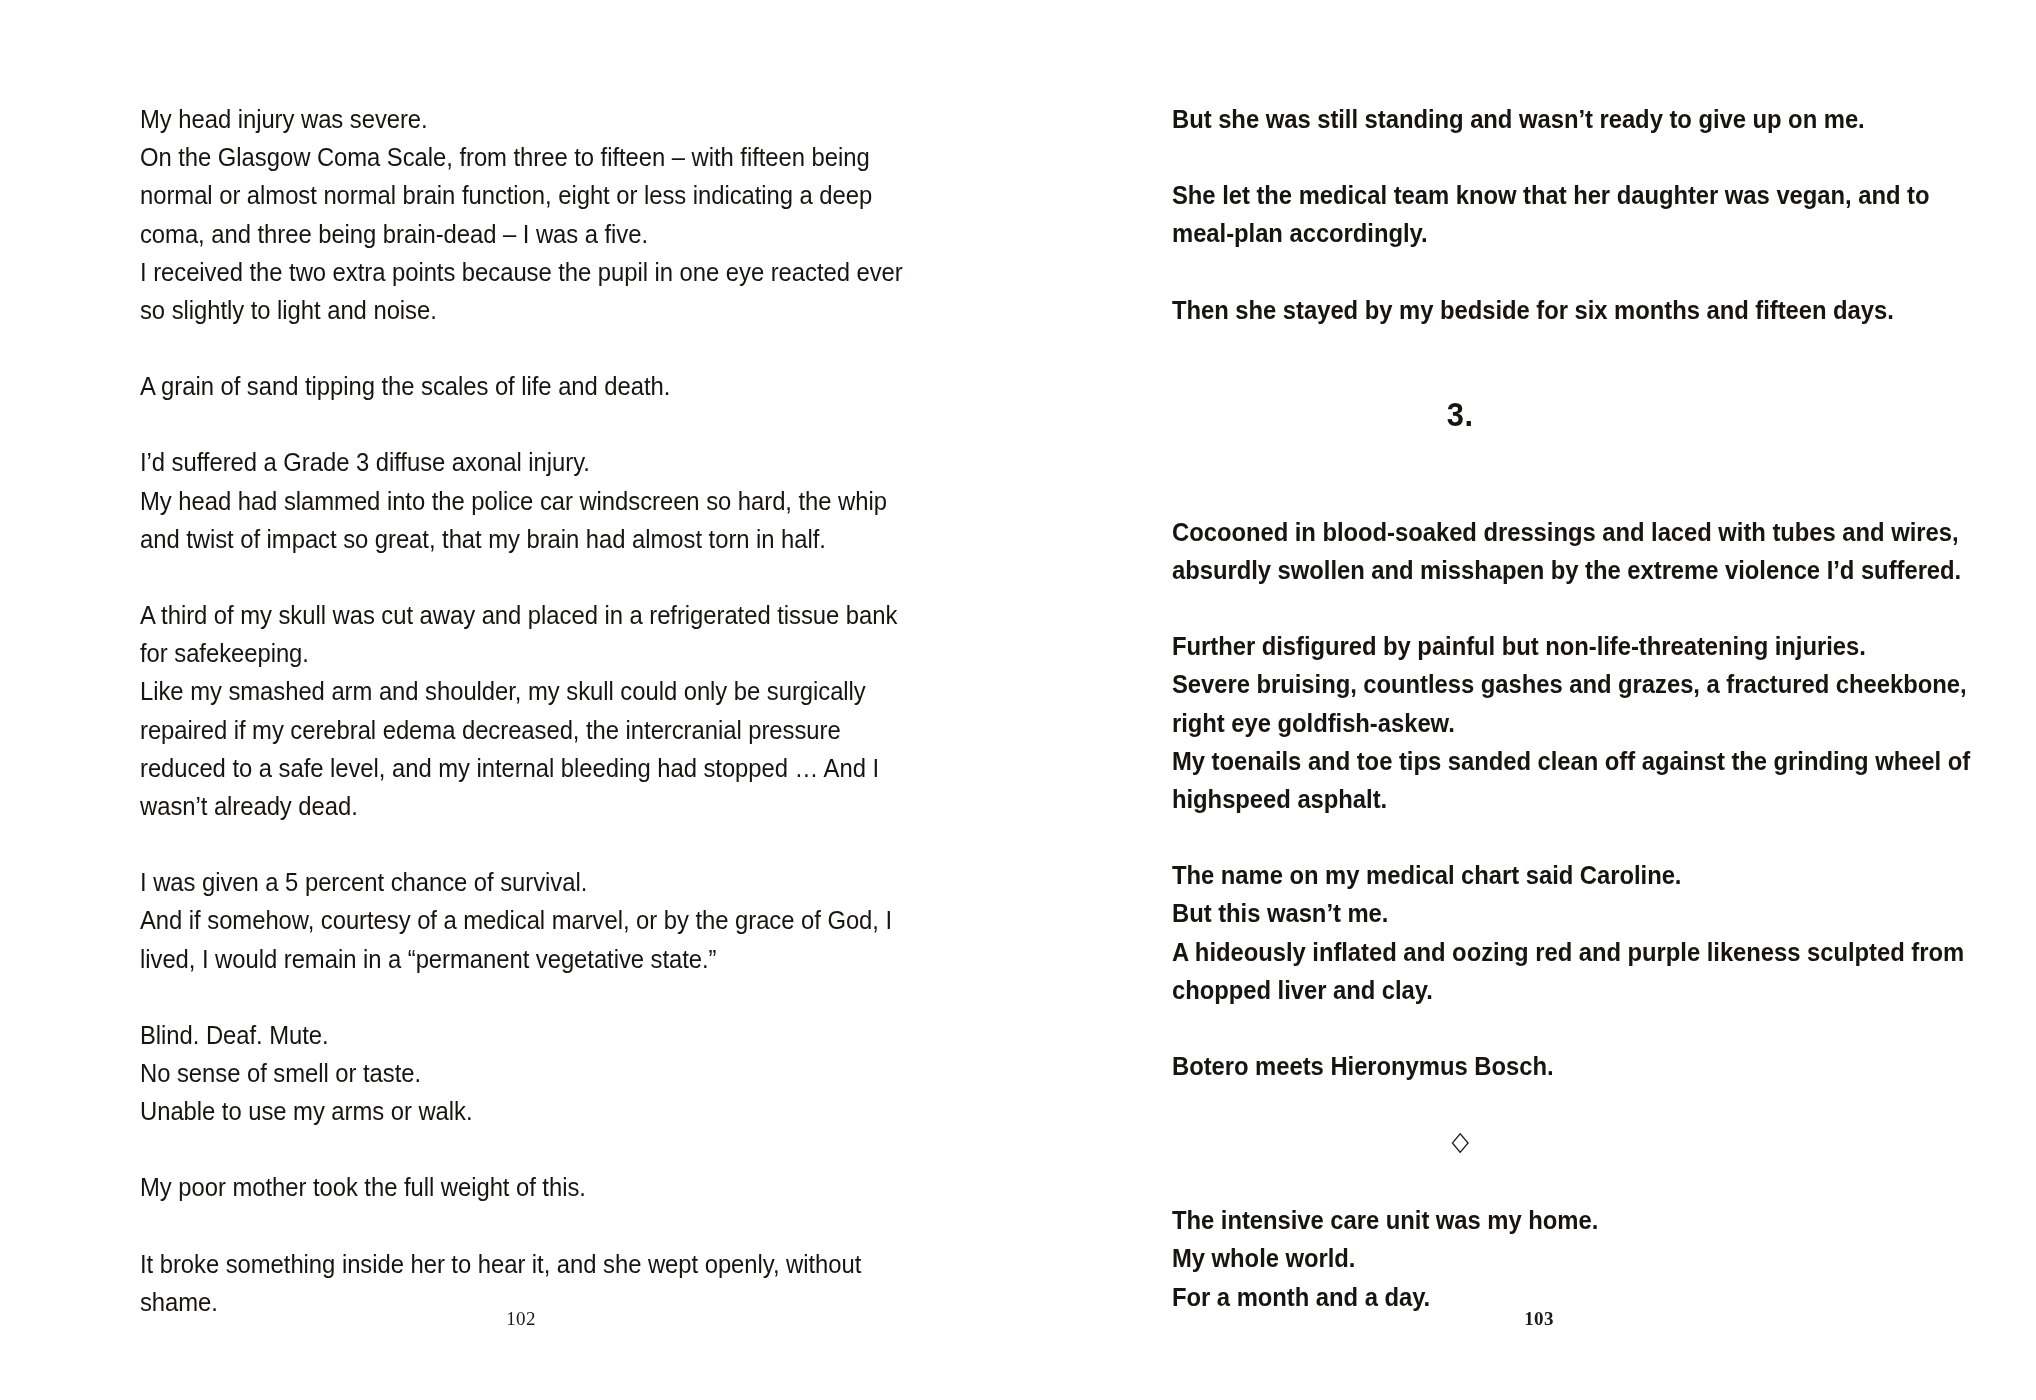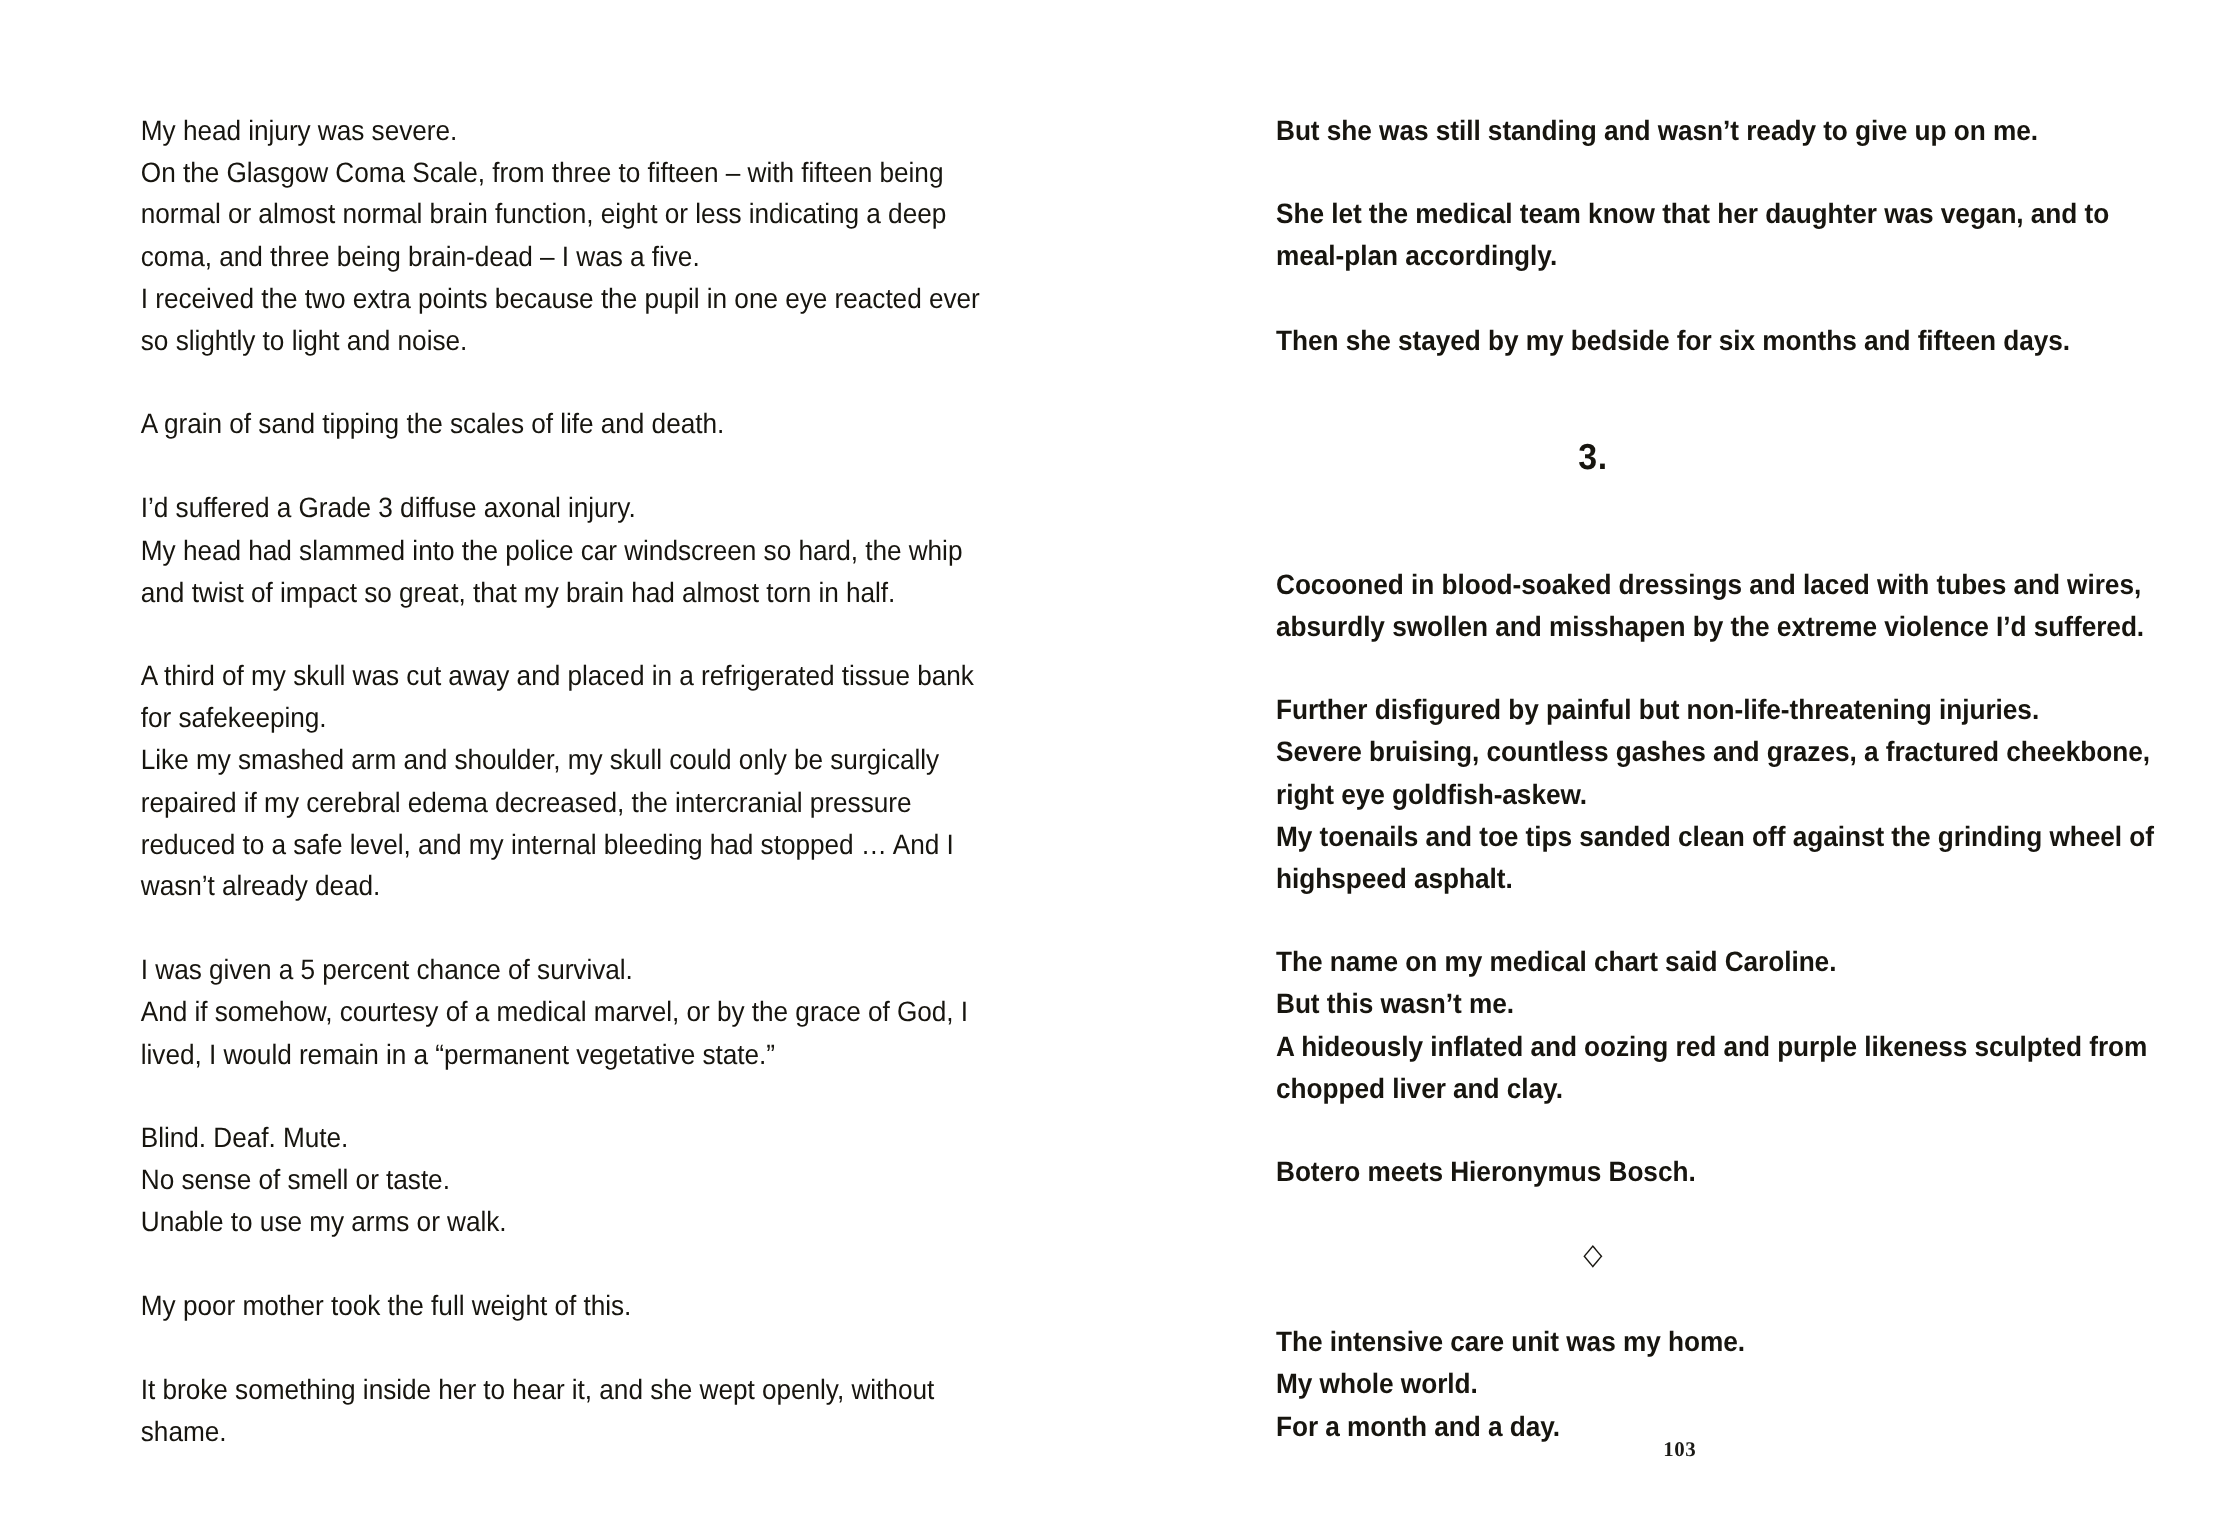--- a/index.html
+++ b/index.html
@@ -26,21 +26,21 @@
   }
 
   .page {
     position: relative;
     width: 1018px;
     height: 1400px;
     box-sizing: border-box;
     background: #ffffff;
   }
 
-  .page-left  { padding: 100px 310px 0 128px; }
+  .page-left  { padding: 100px 310px 0 128px; margin-left: 12px; }
   .page-right { padding: 100px 300px 0 142px; font-weight: bold; }
 
   .textblock {
     font-size: 25.5px;
     line-height: 38.2px;
     letter-spacing: -0.05px;
     font-stretch: condensed;
     color: #17150f;
     transform: scaleX(0.935);
     transform-origin: left top;
@@ -144,20 +144,21 @@
       <div class="para">
         <span class="ln">My poor mother took the full weight of this.</span>
       </div>
 
       <div class="para">
         <span class="ln">It broke something inside her to hear it, and she wept openly, without</span>
         <span class="ln">shame.</span>
       </div>
     </div>
 
+    <div class="folio">102</div>
   </div>
 
   <div class="page page-right">
     <div class="textblock">
 
       <div class="para">
         <span class="ln">But she was still standing and wasn’t ready to give up on me.</span>
       </div>
 
       <div class="para">

